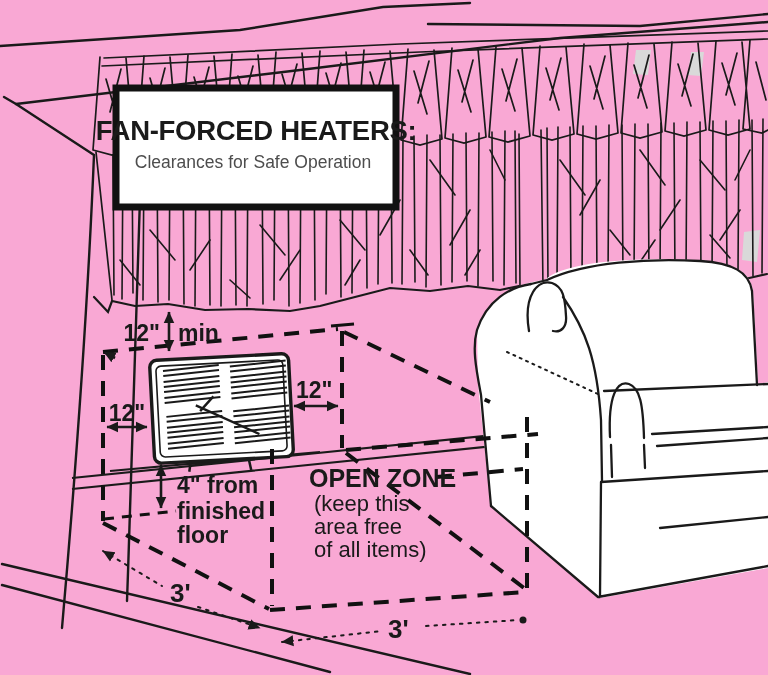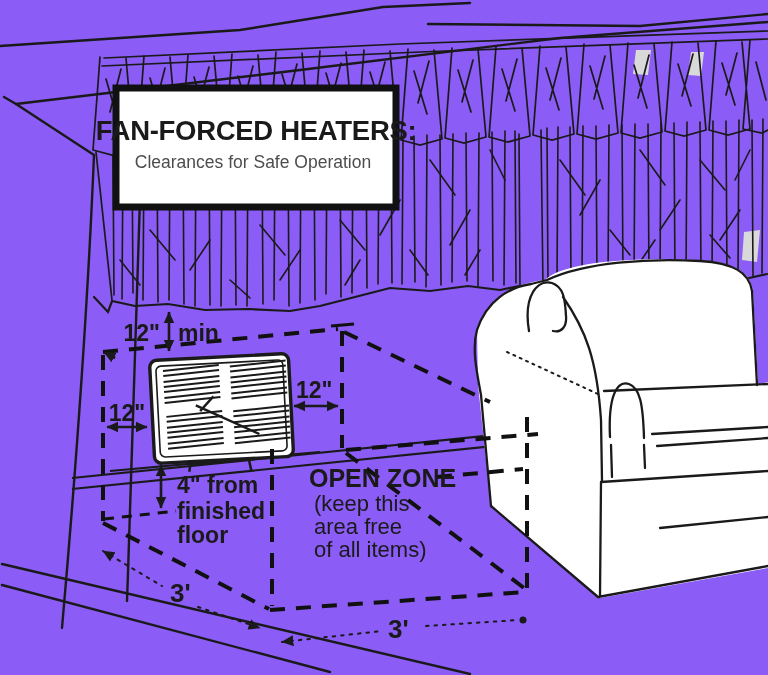--- a/index.html
+++ b/index.html
@@ -1,16 +1,16 @@
 <!DOCTYPE html>
 <html><head>
 <meta charset="utf-8">
 <style>
   html,body{margin:0;padding:0;background:#ffffff;}
-  #stage{position:relative;width:768px;height:675px;background:#8b5cf6;overflow:hidden;
+  #stage{position:relative;width:768px;height:675px;background:#f9a8d4;overflow:hidden;
          font-family:"Liberation Sans",sans-serif;}
   svg{display:block;}
   text{font-family:"Liberation Sans",sans-serif;}
   .lbl{font-weight:700;fill:#1a1a1a;}
   .note{font-weight:400;fill:#1a1a1a;}
 </style>
 </head>
 <body>
 
 <div id="stage">

